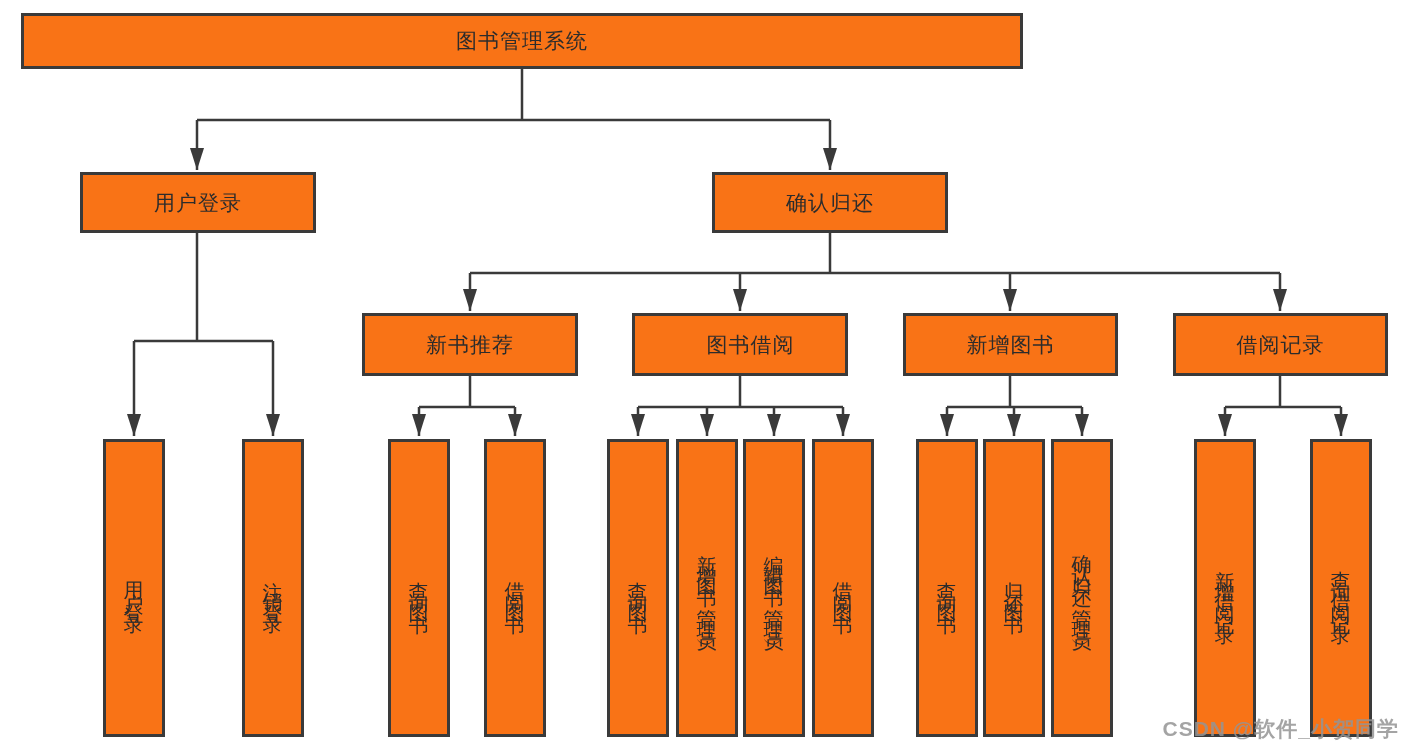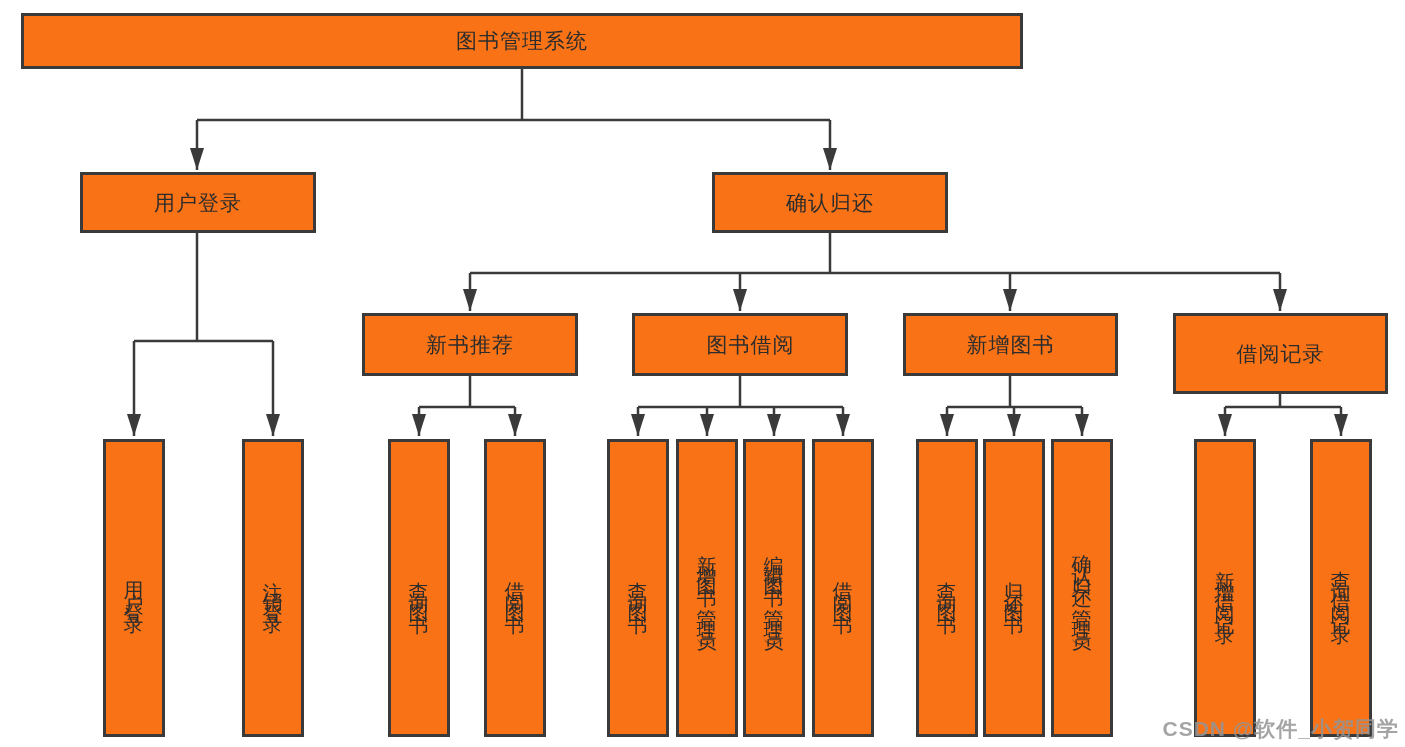--- a/index.html
+++ b/index.html
@@ -122,21 +122,21 @@
 
   <div class="node node-h" style="left:362px; top:313px; width:216px; height:63px;">
     <span>新书推荐</span>
   </div>
   <div class="node node-h" style="left:632px; top:313px; width:216px; height:63px;padding-left:21px;">
     <span>图书借阅</span>
   </div>
   <div class="node node-h" style="left:903px; top:313px; width:215px; height:63px;">
     <span>新增图书</span>
   </div>
-  <div class="node node-h" style="left:1173px; top:313px; width:215px; height:81px;">
+  <div class="node node-h" style="left:1173px; top:313px; width:215px; height:63px;">
     <span>借阅记录</span>
   </div>
 
   <div class="node node-v" style="left:103px; top:439px; width:62px; height:298px;">
     <span class="vtext">用户登录</span>
   </div>
   <div class="node node-v" style="left:242px; top:439px; width:62px; height:298px;">
     <span class="vtext">注销登录</span>
   </div>
 

